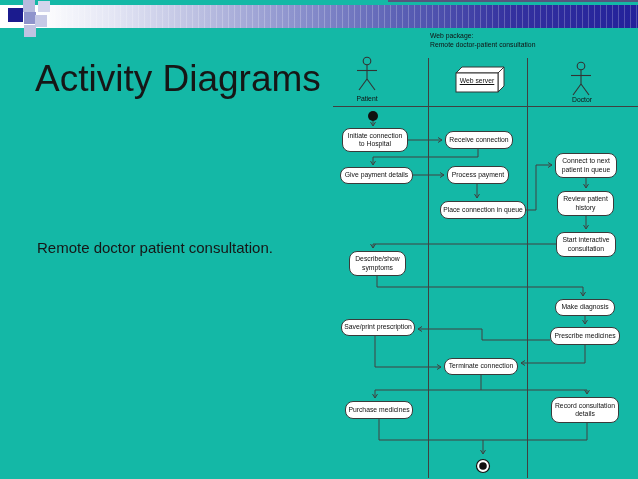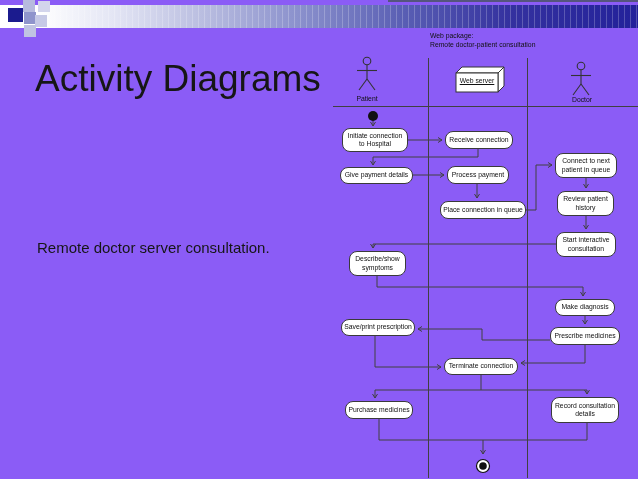--- a/index.html
+++ b/index.html
@@ -1,18 +1,18 @@
 <!DOCTYPE html>
 <html><head>
 <meta charset="utf-8">
 <style>
   html,body{margin:0;padding:0;background:#ffffff;}
   #slide{
     position:relative;width:638px;height:479px;overflow:hidden;
-    background:#8b5cf6;font-family:"Liberation Sans","DejaVu Sans",sans-serif;
+    background:#14b8a6;font-family:"Liberation Sans","DejaVu Sans",sans-serif;
   }
   
   .banner{
     position:absolute;left:0;top:5px;width:638px;height:23px;
     background:linear-gradient(90deg,#ffffff 6%,#e3e5f4 18%,#b9bde0 32%,#8a90cc 47%,#5a5fb4 63%,#34319f 80%,#23219a 100%);
   }
   .banner::after{
     content:"";position:absolute;inset:0;
     background:repeating-linear-gradient(90deg,rgba(255,255,255,0.22) 0 1px,rgba(0,0,0,0) 1px 6px);
   }
@@ -58,21 +58,21 @@
   <div class="banner"></div>
   <div class="topline"></div>
   <div class="sq sq1"></div>
   <div class="sq sq2"></div>
   <div class="sq sq3"></div>
   <div class="sq sq4"></div>
   <div class="sq sq5"></div>
   <div class="sq sq6"></div>
 
   <div class="title">Activity Diagrams</div>
-  <div class="bodyline l2">Remote doctor server consultation.</div>
+  <div class="bodyline l2">Remote doctor patient consultation.</div>
 
   <div class="diagram">
 
     <svg width="638" height="479" viewBox="0 0 638 479">
       <defs>
         <marker id="arr" markerUnits="userSpaceOnUse" markerWidth="7" markerHeight="8" refX="5" refY="3.5" orient="auto">
           <path d="M1 1 L5 3.5 L1 6" fill="none" stroke="#404040" stroke-width="1"></path>
         </marker>
       </defs>
 

